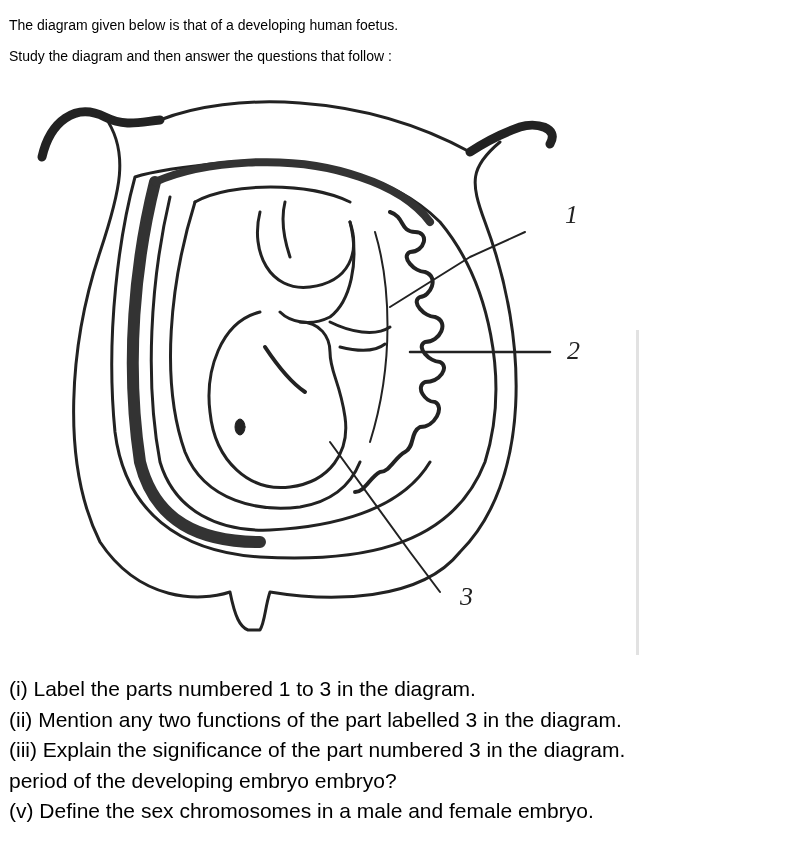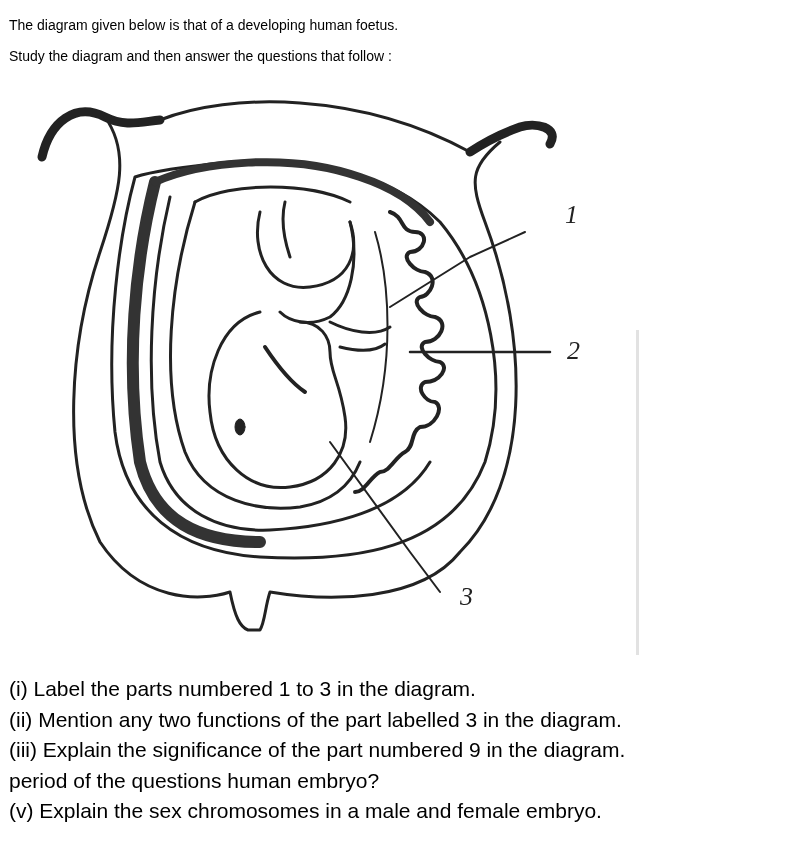--- a/index.html
+++ b/index.html
@@ -63,16 +63,16 @@
   <span class="label" style="left:535px; top:118px;">1</span>
   <span class="label" style="left:537px; top:254px;">2</span>
   <span class="label" style="left:430px; top:500px;">3</span>
 </div>
 
 <div class="rule"></div>
 
 <div class="questions">
   <div>(i) Label the parts numbered 1 to 3 in the diagram.</div>
   <div>(ii) Mention any two functions of the part labelled 3 in the diagram.</div>
-  <div>(iii) Explain the significance of the part numbered 9 in the diagram.</div>
-  <div>period of the questions human embryo?</div>
-  <div>(v) Explain the sex chromosomes in a male and female embryo.</div>
+  <div>(iii) Explain the significance of the part numbered 3 in the diagram.</div>
+  <div>period of the developing embryo embryo?</div>
+  <div>(v) Define the sex chromosomes in a male and female embryo.</div>
 </div>
 
 </body></html>

